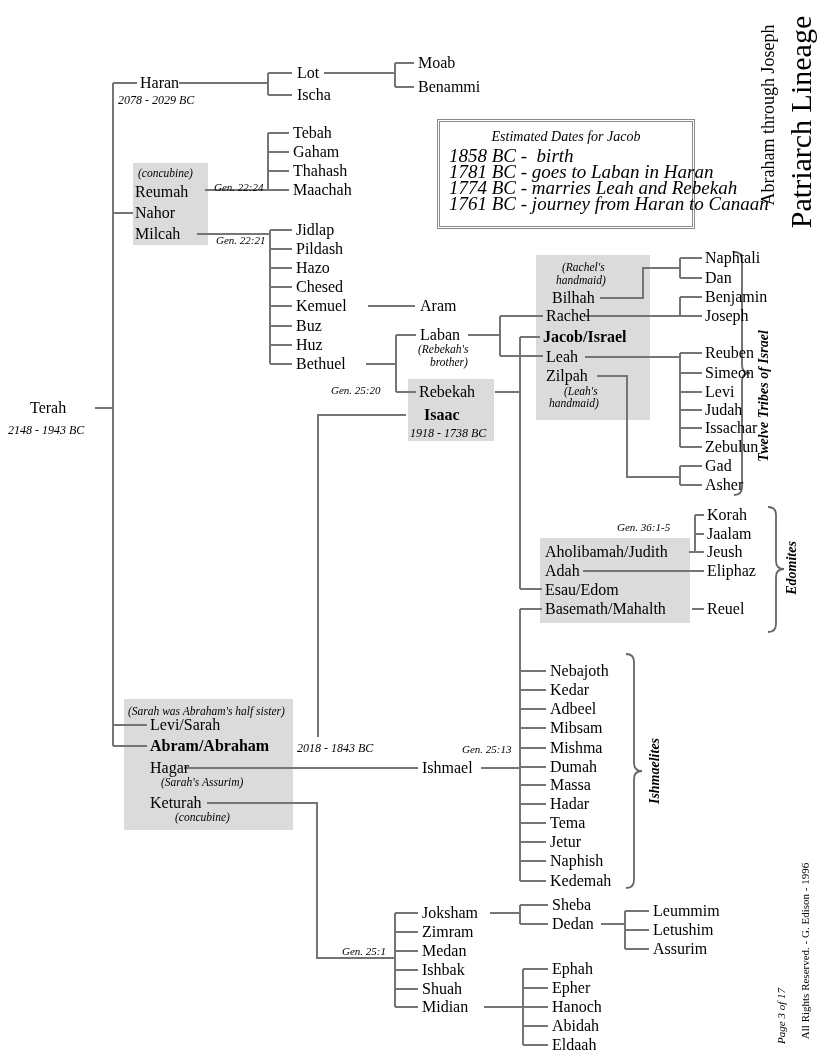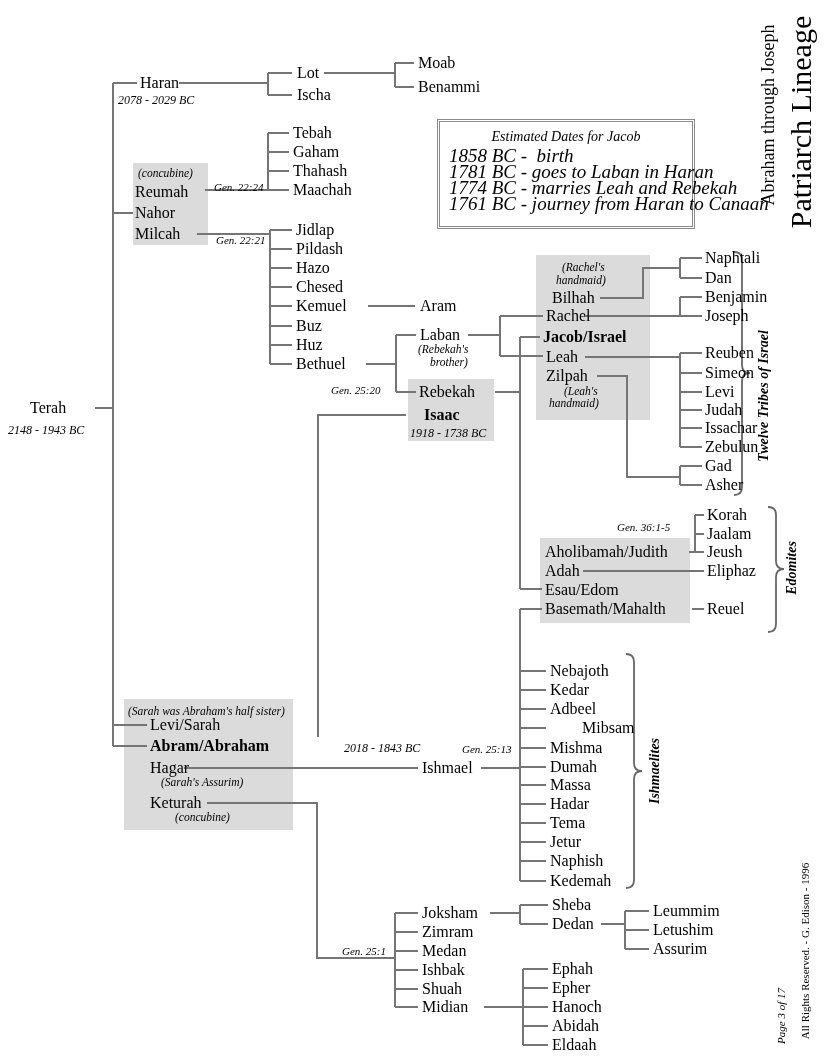--- a/index.html
+++ b/index.html
@@ -156,27 +156,27 @@
       <div class="lb name" style="left: 707px; top: 552px;">Jeush</div>
       <div class="lb name" style="left: 707px; top: 571px; text-align: right;">Eliphaz</div>
       <div class="lb name" style="left: 707px; top: 609px;">Reuel</div>
       <div class="lb note" style="left: 128px; top: 712px;">(Sarah was Abraham's half sister)</div>
       <div class="lb name" style="left: 150px; top: 725px;">Levi/Sarah</div>
       <div class="lb bold" style="left: 150px; top: 746px;">Abram/Abraham</div>
       <div class="lb name" style="left: 150px; top: 768px;">Hagar</div>
       <div class="lb note" style="left: 161px; top: 783px;">(Sarah's Assurim)</div>
       <div class="lb name" style="left: 150px; top: 803px;">Keturah</div>
       <div class="lb note" style="left: 175px; top: 818px;">(concubine)</div>
-      <div class="lb date" style="left: 297px; top: 748px; margin-left: 47px;">2018 - 1843 BC</div>
+      <div class="lb date" style="left: 297px; top: 748px;">2018 - 1843 BC</div>
       <div class="lb ref" style="left: 462px; top: 749px;">Gen. 25:13</div>
       <div class="lb name" style="left: 422px; top: 768px;">Ishmael</div>
       <div class="lb name" style="left: 550px; top: 671px;">Nebajoth</div>
       <div class="lb name" style="left: 550px; top: 690px;">Kedar</div>
       <div class="lb name" style="left: 550px; top: 709px;">Adbeel</div>
-      <div class="lb name" style="left: 550px; top: 728px; margin-left: 32px;">Mibsam</div>
+      <div class="lb name" style="left: 550px; top: 728px;">Mibsam</div>
       <div class="lb name" style="left: 550px; top: 748px;">Mishma</div>
       <div class="lb name" style="left: 550px; top: 767px;">Dumah</div>
       <div class="lb name" style="left: 550px; top: 785px;">Massa</div>
       <div class="lb name" style="left: 550px; top: 804px;">Hadar</div>
       <div class="lb name" style="left: 550px; top: 823px;">Tema</div>
       <div class="lb name" style="left: 550px; top: 842px;">Jetur</div>
       <div class="lb name" style="left: 550px; top: 861px;">Naphish</div>
       <div class="lb name" style="left: 550px; top: 881px;">Kedemah</div>
       <div class="lb ref" style="left: 342px; top: 951px;">Gen. 25:1</div>
       <div class="lb name" style="left: 422px; top: 913px;">Joksham</div>

